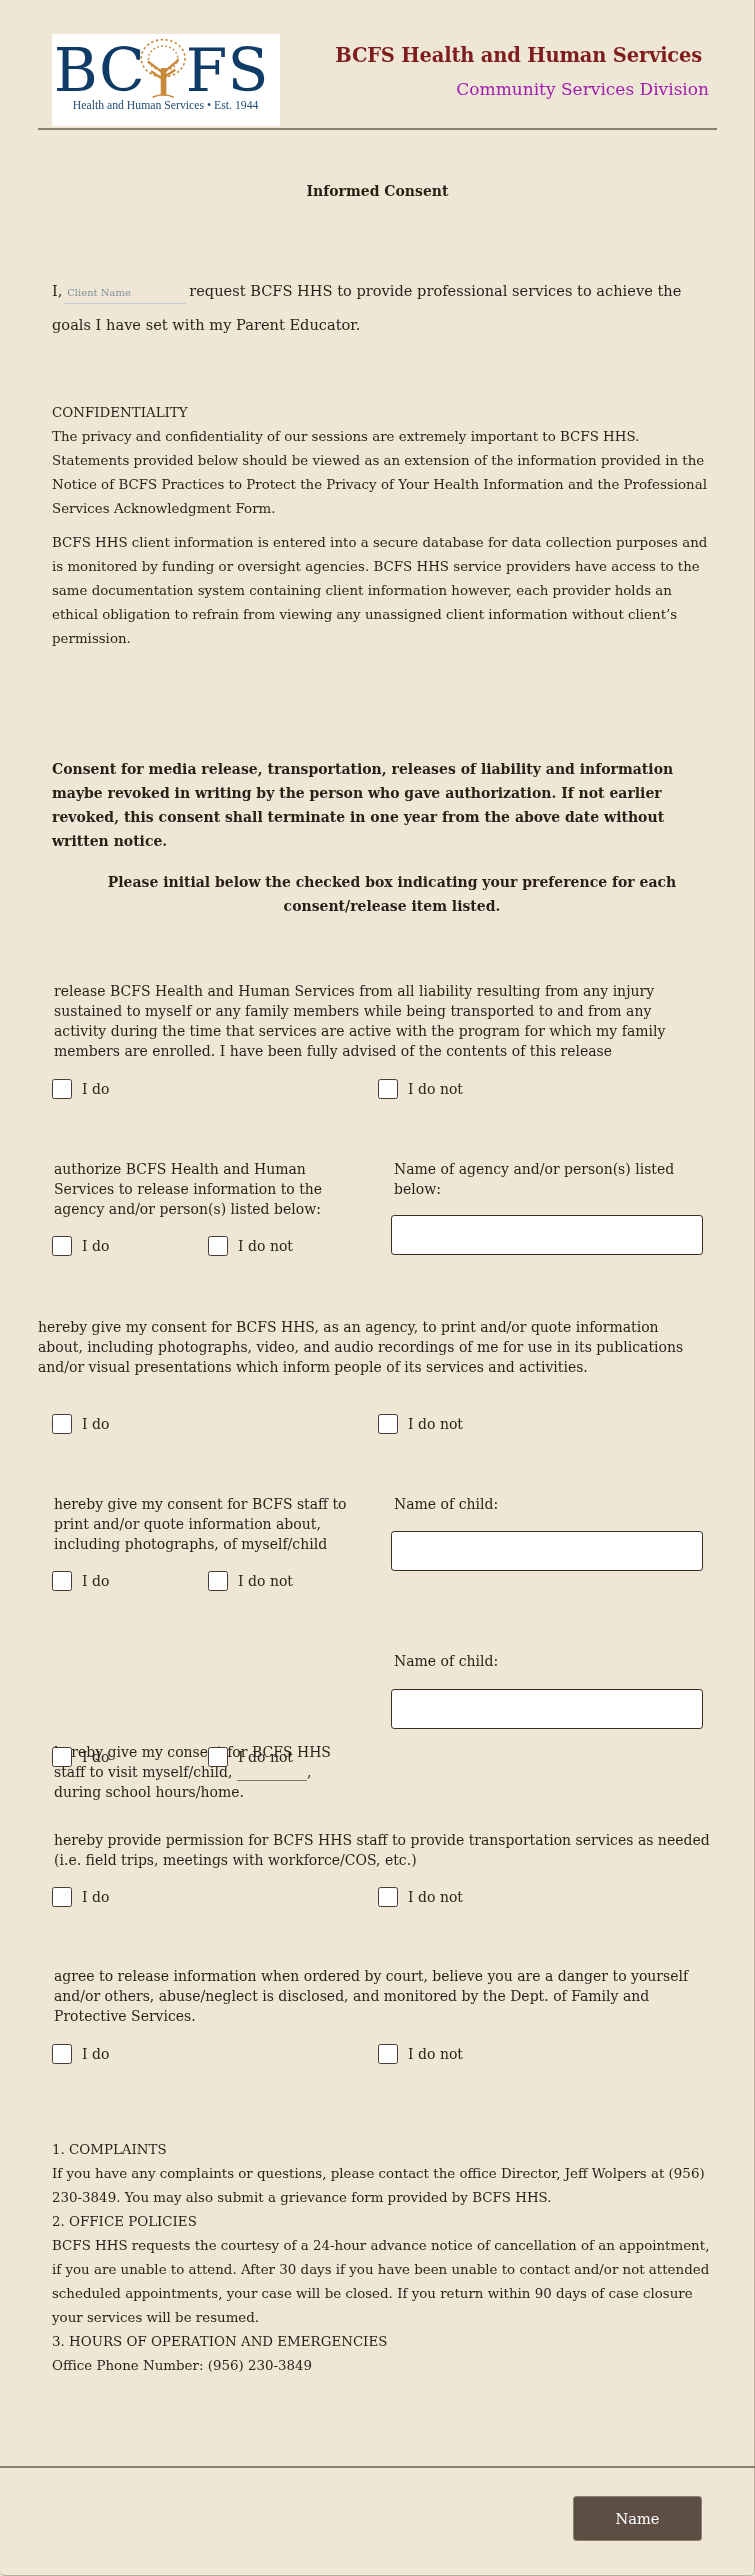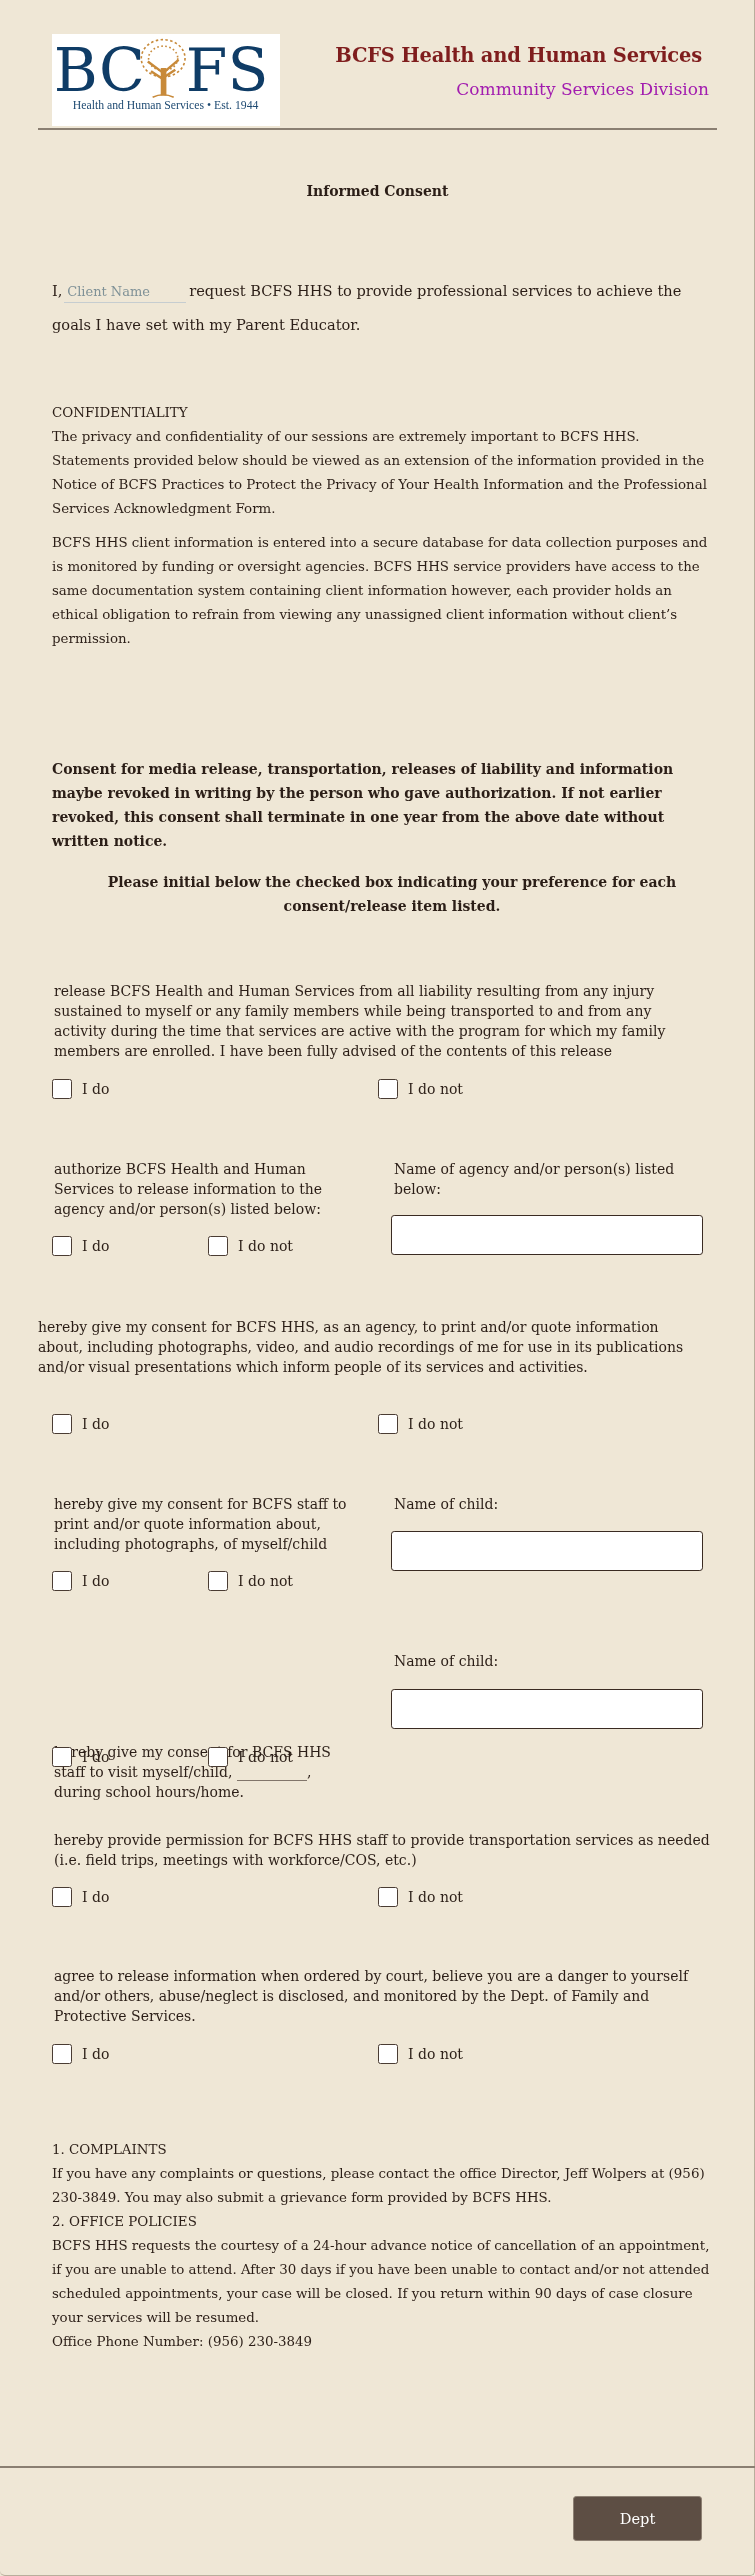--- a/index.html
+++ b/index.html
@@ -35,21 +35,21 @@
   .page-title {
     left: 0; width: 755px; top: 183px; text-align: center;
     font-size: 14px; font-weight: bold;
   }
   .intro {
     left: 52px; top: 274px; width: 651px; font-size: 14.6px; line-height: 34px;
   }
   .client-input {
     display: inline-block; width: 122px; height: 21px; vertical-align: baseline;
     border: none; border-bottom: 0.8px solid #c6cdd0; background: transparent;
-    font-family: "DejaVu Serif", serif; font-size: 13px; color: #7a8a90;
+    font-family: "DejaVu Serif", serif; font-size: 10px; color: #7a8a90;
     padding: 0 3.2px; margin: 0 3.2px 0 1.6px; outline: none;
   }
   .client-input::placeholder { color: #7f9197; }
   .conf {
     left: 52px; top: 401px; width: 658px; font-size: 13.4px; line-height: 24px;
   }
   .conf p { margin-bottom: 9.7px; }
   .consent-bold {
     left: 52px; top: 757px; width: 649px; font-size: 14px; line-height: 24px; font-weight: bold;
   }
@@ -191,18 +191,19 @@
 <div class="abs chk-row" style="left:378px; top:2044px;">
   <span class="chk"></span>
   <span class="chk-label">I do not</span>
 </div>
 
 <div class="abs policies">
   <div>1. COMPLAINTS</div>
   <div>If you have any complaints or questions, please contact the office Director, Jeff Wolpers at (956) 230-3849. You may also submit a grievance form provided by BCFS HHS.</div>
   <div>2. OFFICE POLICIES</div>
   <div>BCFS HHS requests the courtesy of a 24-hour advance notice of cancellation of an appointment, if you are unable to attend. After 30 days if you have been unable to contact and/or not attended scheduled appointments, your case will be closed. If you return within 90 days of case closure your services will be resumed.</div>
+  <div>3. HOURS OF OPERATION AND EMERGENCIES</div>
   <div>Office Phone Number: (956) 230-3849</div>
 </div>
 
 <div class="abs divider-bottom"></div>
-<button class="abs next-btn">Dept</button>
+<button class="abs next-btn">Name</button>
 
 
 </body></html>

